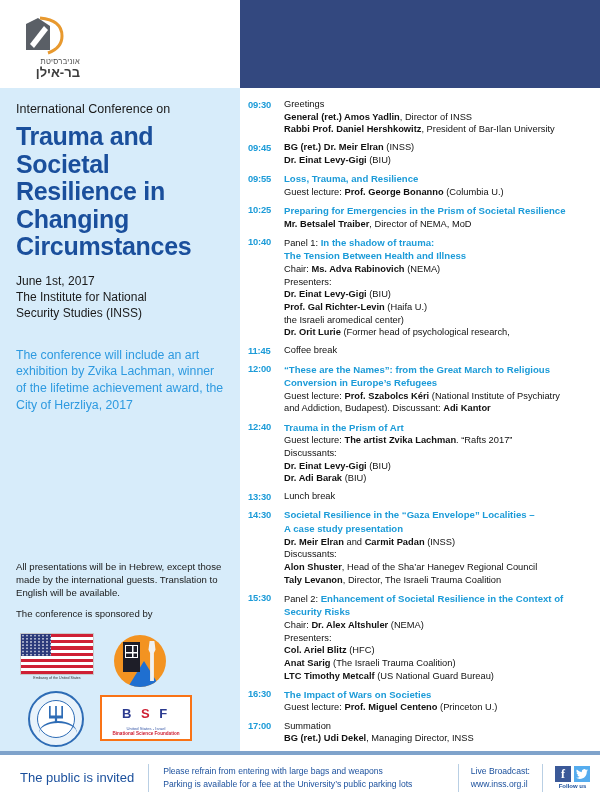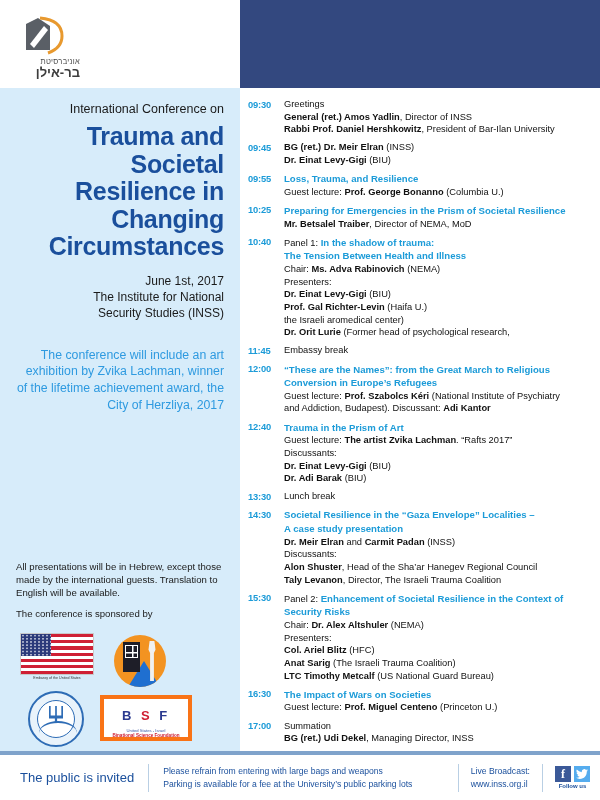--- a/index.html
+++ b/index.html
@@ -17,21 +17,21 @@
   .header-right { position:absolute; top:0; left:240px; width:360px; height:88px; background:#33487f; }
 
   
   .biu-logo { position:absolute; top:14px; left:18px; width:70px; height:62px; }
   .biu-mark { position:relative; width:52px; height:42px; }
   .biu-heb1 { font-size:7.5px; color:#4a4a4a; letter-spacing:.3px; margin-top:1px; direction:rtl; text-align:right; width:62px;}
   .biu-heb2 { font-size:13px; color:#3d3d3d; font-weight:bold; direction:rtl; text-align:right; width:62px; line-height:1.05;}
 
   
   .leftcol { position:absolute; top:88px; left:0; width:240px; height:663px; background:#d7ecfa; }
-  .lc-inner { padding:14px 16px 0 16px;text-align:right; }
+  .lc-inner { padding:14px 16px 0 16px; }
   .conf-kicker { font-size:12.5px; color:#1a1a1a; margin-bottom:7px; }
   .conf-title { font-size:25px; font-weight:bold; color:#1a4f9c; line-height:1.1; letter-spacing:-.3px; }
   .conf-date { margin-top:12px; font-size:12px; color:#1a1a1a; line-height:1.34; }
   .exhibition { margin-top:26px; font-size:12.3px; color:#2e9ae0; line-height:1.36; }
   .note { position:absolute; top:472px; left:16px; width:212px; font-size:9.6px; color:#1a1a1a; line-height:1.38;}
   .sponsor-label { position:absolute; top:520px; left:16px; font-size:9.6px; color:#1a1a1a;}
 
   
   .sponsors { position:absolute; top:545px; left:14px; width:212px; height:110px;}
   .sp { position:absolute; }
@@ -50,21 +50,21 @@
                background-position: 0 5.5px, 5.5px 0;
                border:1.2px solid #fff;}
   .nema .tri { position:absolute; left:14px; bottom:0; width:0;height:0;border-left:16px solid transparent;border-right:16px solid transparent;border-bottom:26px solid #1f6fd0;}
   .nema .torch { position:absolute; right:6px; top:6px; width:16px; height:40px; background:#f0f0f0;
                  clip-path:polygon(35% 0,65% 0,72% 22%,62% 30%,62% 100%,38% 100%,38% 30%,28% 22%);}
   .moh { width:56px; height:56px; border-radius:50%; background:#e9f3fb; border:2px solid #2e6cb5; position:relative; overflow:hidden;}
   .moh-in { position:absolute; inset:7px; border-radius:50%; background:#fff; border:1.5px solid #2e6cb5;}
   .moh-men { position:absolute; left:50%; top:13px; transform:translateX(-50%); width:14px; height:16px; background:#2e6cb5;
              clip-path:polygon(0 0,12% 0,12% 60%,44% 60%,44% 0,56% 0,56% 60%,88% 60%,88% 0,100% 0,100% 78%,58% 78%,58% 100%,42% 100%,42% 78%,0 78%);}
   .moh-wave { position:absolute; left:9px; bottom:12px; width:38px; height:12px; border-top:2px solid #2e6cb5; border-radius:50%/100% 100% 0 0;}
-  .bsf { width:92px; height:46px; background:#fff; border:4px solid #f97316; position:relative; text-align:center;}
+  .bsf { width:92px; height:46px; background:#fff; border:2px solid #f97316; position:relative; text-align:center;}
   .bsf-let { font-size:13px; font-weight:bold; color:#2b3a8f; letter-spacing:3px; margin-top:9px;}
   .bsf-let span { color:#cf2034; }
   .bsf-c1 { font-size:4.2px; color:#3a5aa8; margin-top:5px;}
   .bsf-c2 { font-size:4.6px; color:#cf2034; font-weight:bold;}
 
   
   .program { position:absolute; top:88px; left:240px; width:360px; height:663px; background:#fff; padding:10px 12px 0 8px;}
   .slot { display:flex; margin-bottom:5.5px; }
   .slot-time { width:36px; flex:0 0 36px; font-size:9.4px; color:#1c9bd8; font-weight:bold; padding-top:.5px; letter-spacing:-.2px;}
   .slot-body { flex:1; font-size:9.3px; color:#111; line-height:1.36; }
@@ -196,21 +196,21 @@
           <div><span class="pl">Presenters:</span></div>
           <div><span class="nm">Dr. Einat Levy-Gigi</span><span class="pl"> (BIU)</span></div>
           <div><span class="nm">Prof. Gal Richter-Levin</span><span class="pl"> (Haifa U.)</span></div>
           <div><span class="pl">the Israeli aromedical center)</span></div>
           <div><span class="nm">Dr. Orit Lurie</span><span class="pl"> (Former head of psychological research,</span></div>
         </div>
       </div>
       <div class="slot">
         <div class="slot-time">11:45</div>
         <div class="slot-body">
-          <div><span class="pl">Embassy break</span></div>
+          <div><span class="pl">Coffee break</span></div>
         </div>
       </div>
       <div class="slot">
         <div class="slot-time">12:00</div>
         <div class="slot-body">
           <div><span class="ttl-blue">“These are the Names”: from the Great March to Religious</span></div>
           <div><span class="ttl-blue">Conversion in Europe’s Refugees</span></div>
           <div><span class="pl">Guest lecture: </span><span class="nm">Prof. Szabolcs Kéri</span><span class="pl"> (National Institute of Psychiatry</span></div>
           <div><span class="pl">and Addiction, Budapest). Discussant: </span><span class="nm">Adi Kantor</span></div>
         </div>

